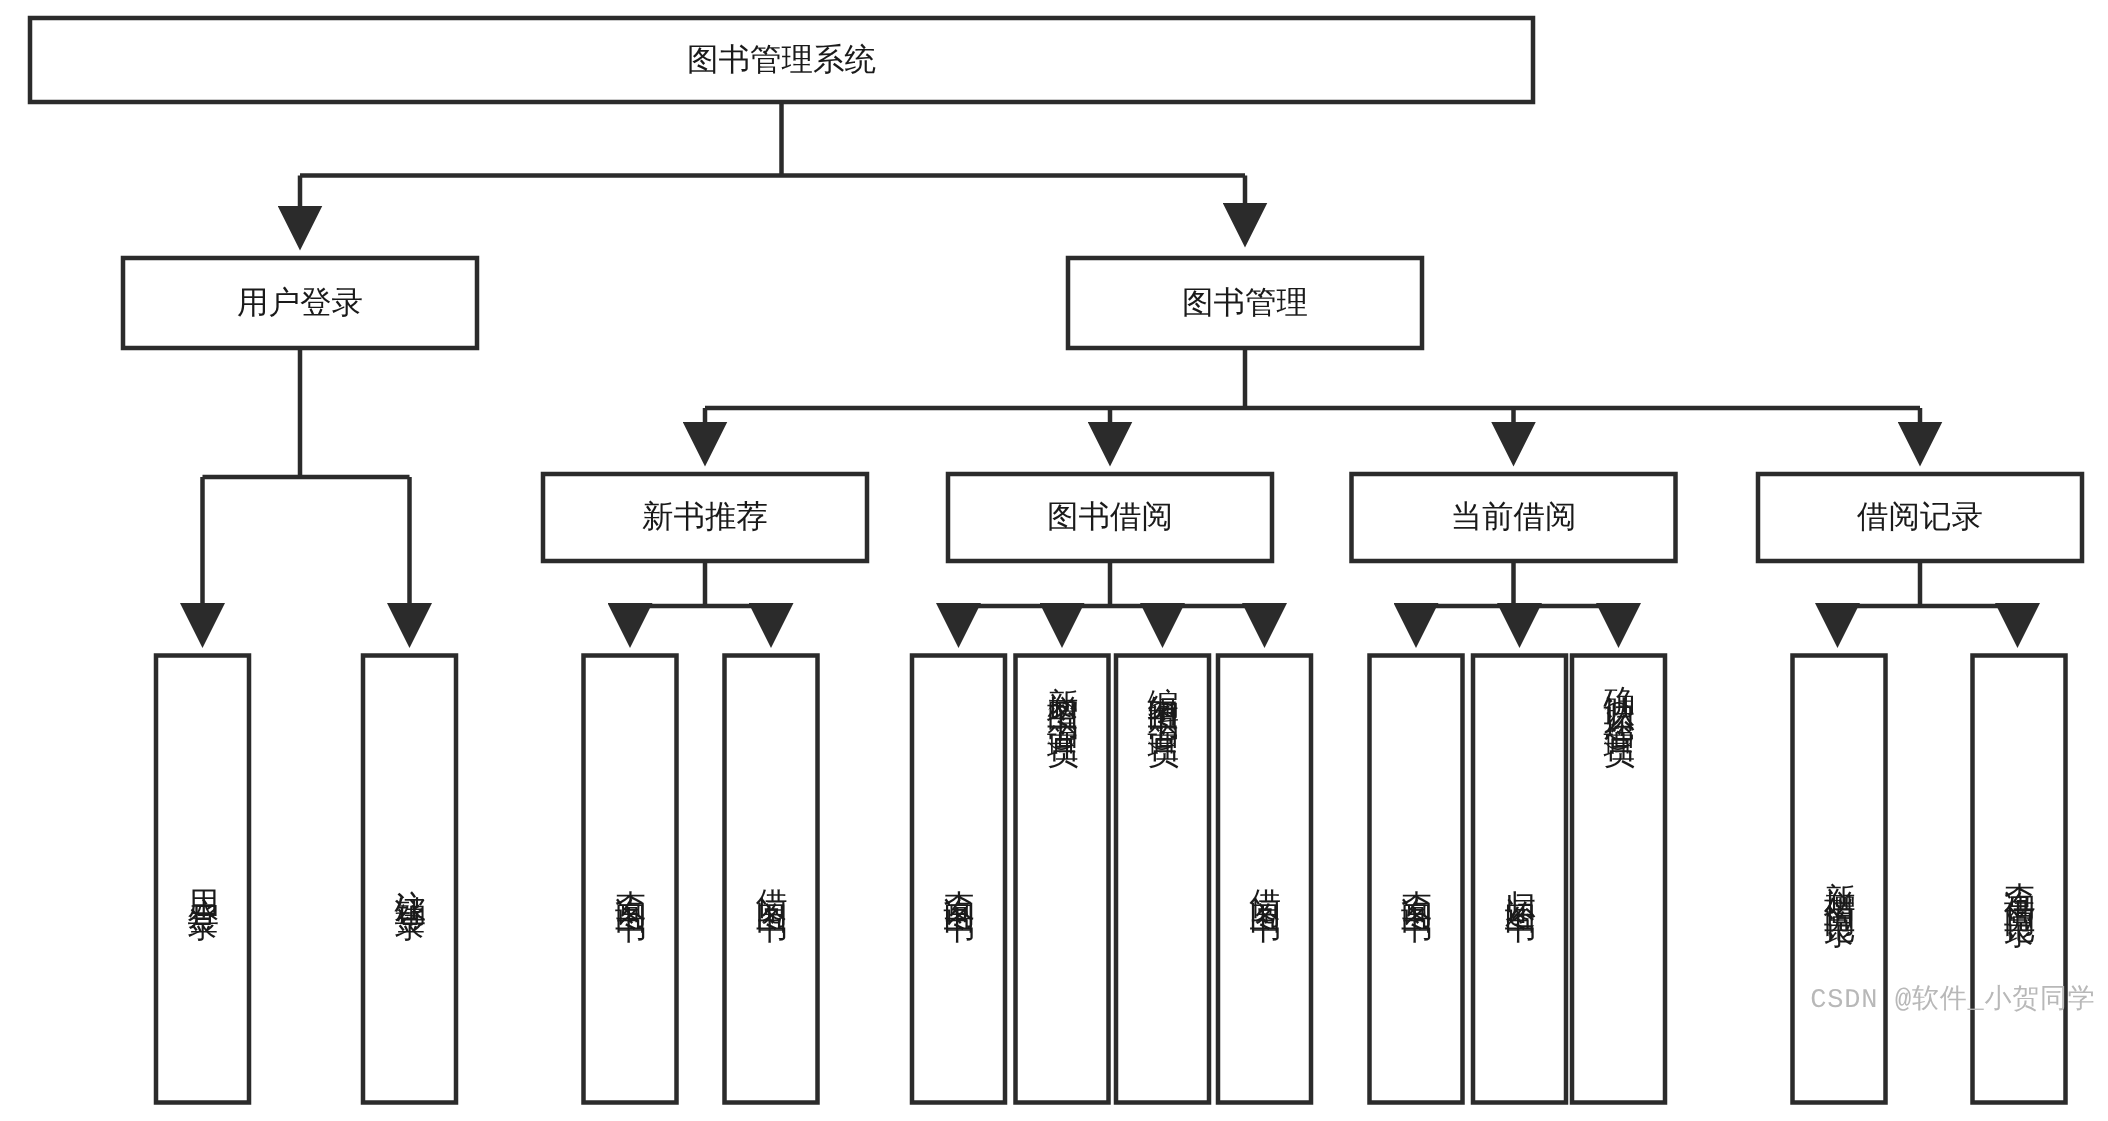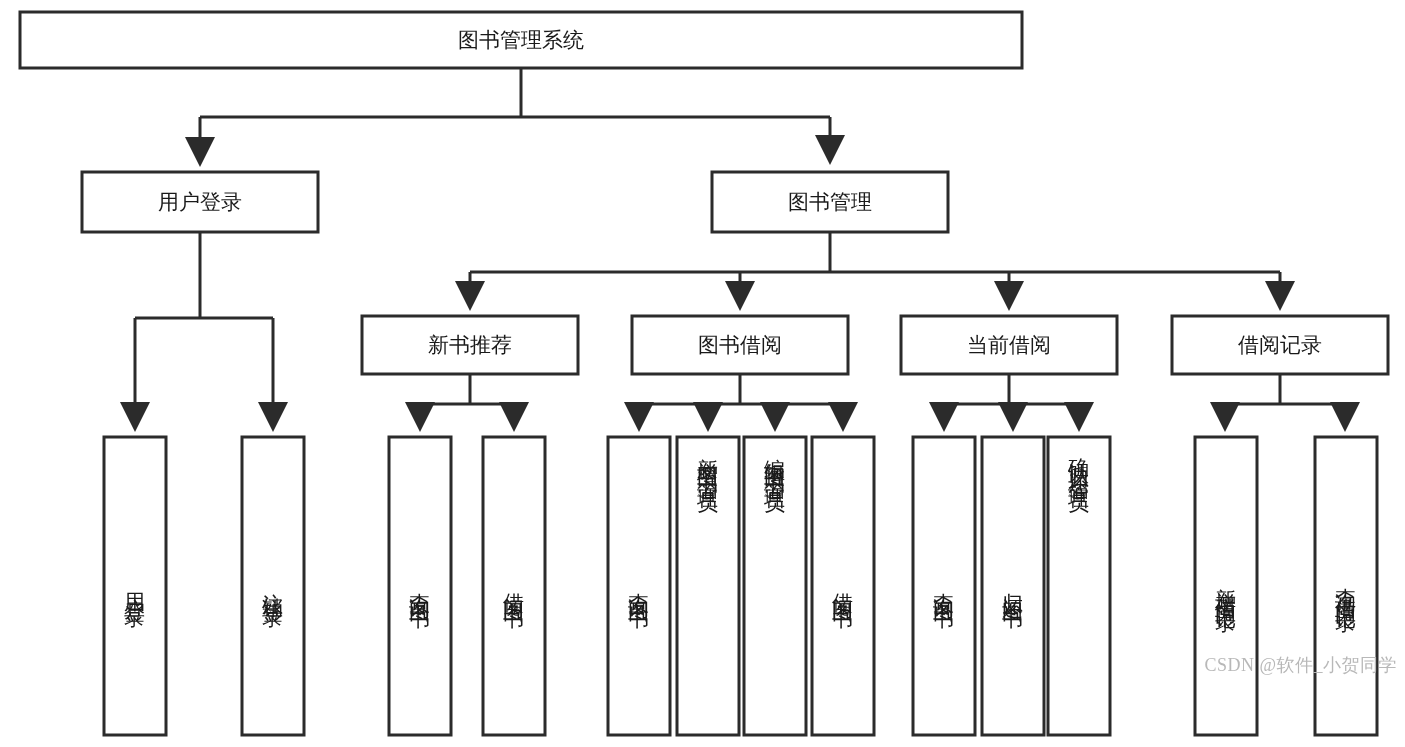--- a/index.html
+++ b/index.html
@@ -11,21 +11,21 @@
   svg#diagram{position:absolute;left:0;top:0;width:1405px;height:747px;display:block;}
   .node-rect{fill:#ffffff;stroke:#2b2b2b;stroke-width:3;}
   .edge{stroke:#2b2b2b;stroke-width:3;fill:none;}
   .arrowhead{fill:#2b2b2b;stroke:none;}
   .node-label{
     font-family:"Liberation Sans","DejaVu Sans",sans-serif;
     fill:#1a1a1a;font-size:21px;text-anchor:middle;dominant-baseline:middle;
   }
   .watermark{
     position:absolute;right:8px;bottom:4px;
-    font-family:Liberation Serif, serif;
+    font-family:Liberation Mono, monospace;
     font-size:18px;color:#b8b8b8;letter-spacing:.5px;white-space:nowrap;
   }
 </style>
 </head>
 <body>
 
 <div id="stage">
 
   <svg id="diagram" viewBox="0 0 1405 747">
     <defs>

